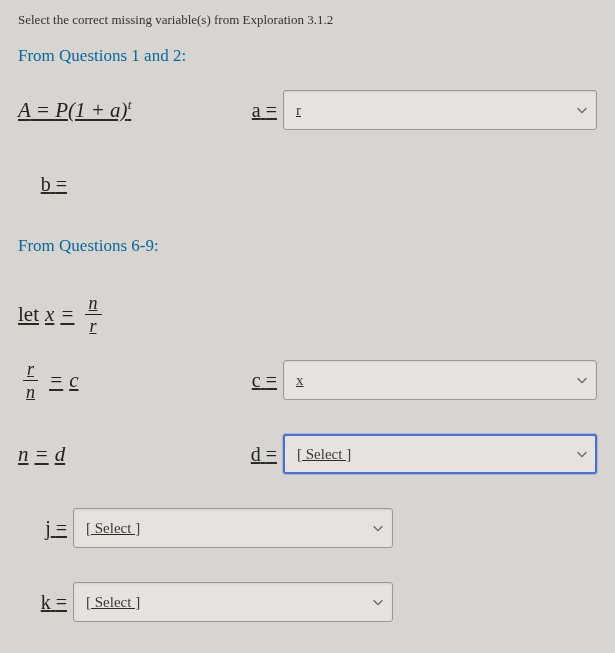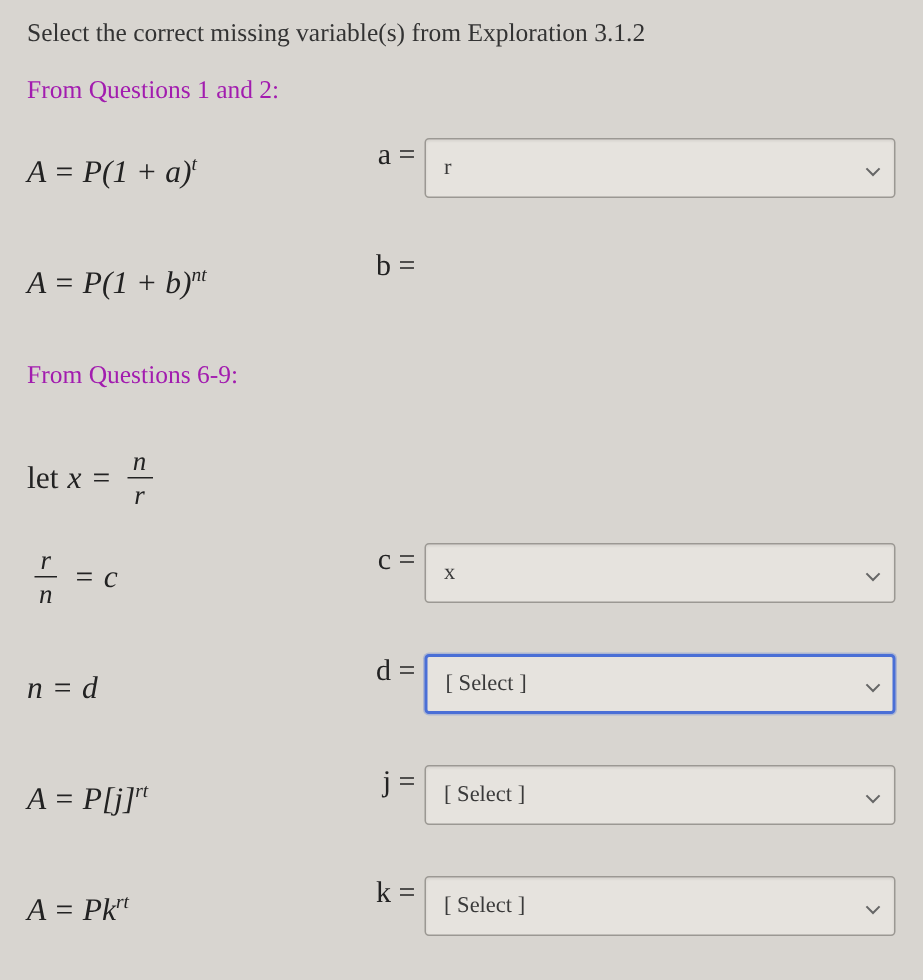--- a/index.html
+++ b/index.html
@@ -6,33 +6,35 @@
     body {
       width: 615px;
       height: 653px;
       background: #d8d5d0;
       font-family: Georgia, 'Times New Roman', serif;
       color: #2a2a2a;
       padding: 12px 18px;
       overflow: hidden;
     }
     .q-title {
-      font-size: 17px;
+      font-size: 13px;
       margin-bottom: 18px;
       color: #333;
     }
     .sub-title {
       font-size: 17px;
       margin-bottom: 22px;
-      color: #a21caf;
+      color: #0369a1;
     }
     .row {
       display: flex;
+      align-items: center;
       margin-bottom: 30px;
       min-height: 44px;
+      text-decoration: underline;
     }
     .formula {
       width: 210px;
       font-size: 21px;
       font-style: italic;
       color: #222;
       display: flex;
       align-items: center;
       flex-wrap: nowrap;
     }
@@ -106,23 +108,20 @@
     <div class="select-box">
         <span>r</span>
       </div>
     <svg class="chev" viewBox="0 0 16 16">
         <path d="M3 6l5 5 5-5" fill="none" stroke="currentColor" stroke-width="1.6"></path>
       </svg>
   </div>
 </div>
 
 <div class="row">
-  <div class="formula">
-    <span><span class="it">A</span> = <span class="it">P</span>(1 + b)<span class="sup">nt</span></span>
-  </div>
   <div class="var-label"><span>b</span> <span>=</span></div>
 </div>
 
 <div class="sub-title section-gap">From Questions 6-9:</div>
 
 <div class="row" style="margin-bottom:22px;">
   <div class="formula">
     <span style="font-style:normal;margin-right:6px;">let</span>
     <span class="it">x</span>
     <span style="margin:0 6px;">=</span>
@@ -164,38 +163,32 @@
     <div class="select-box focused">
         <span>[ Select ]</span>
       </div>
     <svg class="chev" viewBox="0 0 16 16">
         <path d="M3 6l5 5 5-5" fill="none" stroke="currentColor" stroke-width="1.6"></path>
       </svg>
   </div>
 </div>
 
 <div class="row">
-  <div class="formula">
-    <span><span class="it">A</span> = <span class="it">P</span>[j]<span class="sup">rt</span></span>
-  </div>
   <div class="var-label"><span>j</span> <span>=</span></div>
   <div class="select-wrap">
     <div class="select-box">
         <span>[ Select ]</span>
       </div>
     <svg class="chev" viewBox="0 0 16 16">
         <path d="M3 6l5 5 5-5" fill="none" stroke="currentColor" stroke-width="1.6"></path>
       </svg>
   </div>
 </div>
 
 <div class="row" style="margin-bottom:10px;">
-  <div class="formula">
-    <span><span class="it">A</span> = <span class="it">Pk</span><span class="sup">rt</span></span>
-  </div>
   <div class="var-label"><span>k</span> <span>=</span></div>
   <div class="select-wrap">
     <div class="select-box">
         <span>[ Select ]</span>
       </div>
     <svg class="chev" viewBox="0 0 16 16">
         <path d="M3 6l5 5 5-5" fill="none" stroke="currentColor" stroke-width="1.6"></path>
       </svg>
   </div>
 </div>

